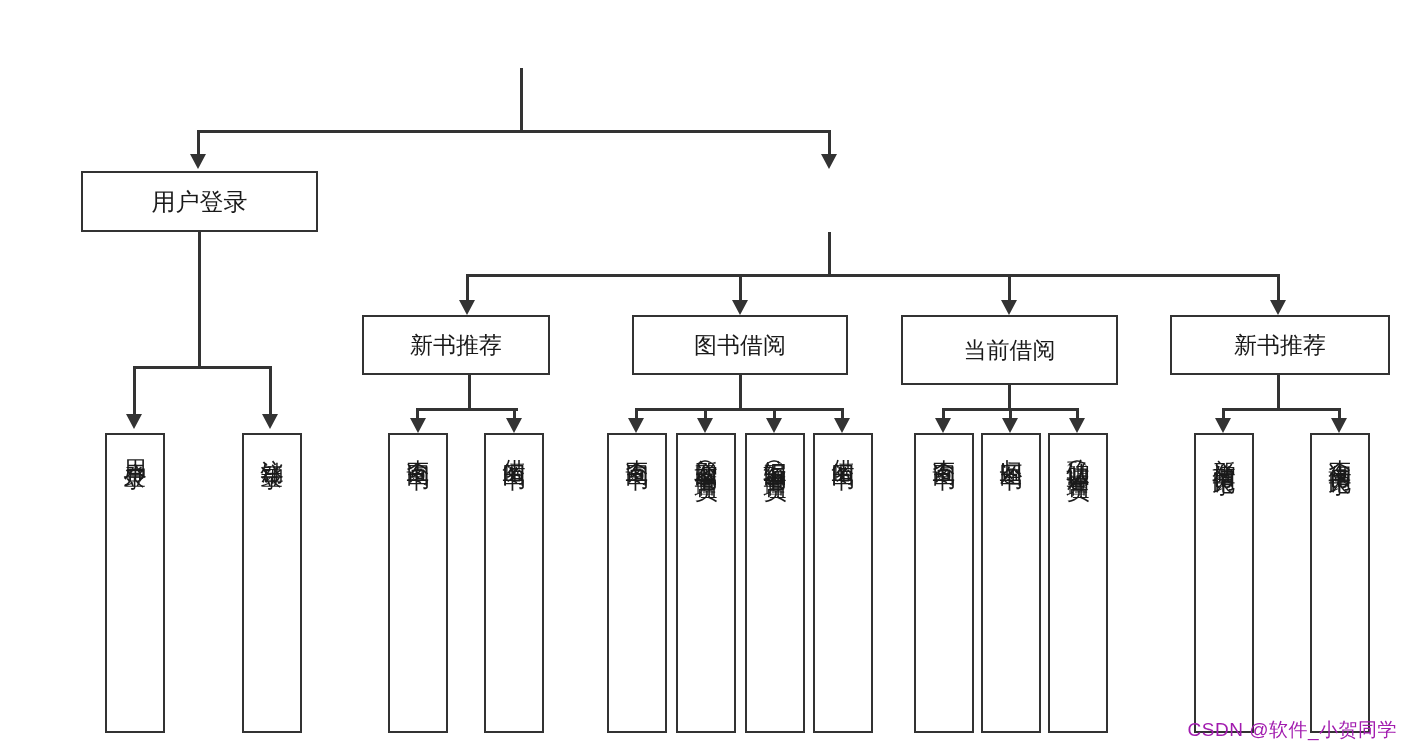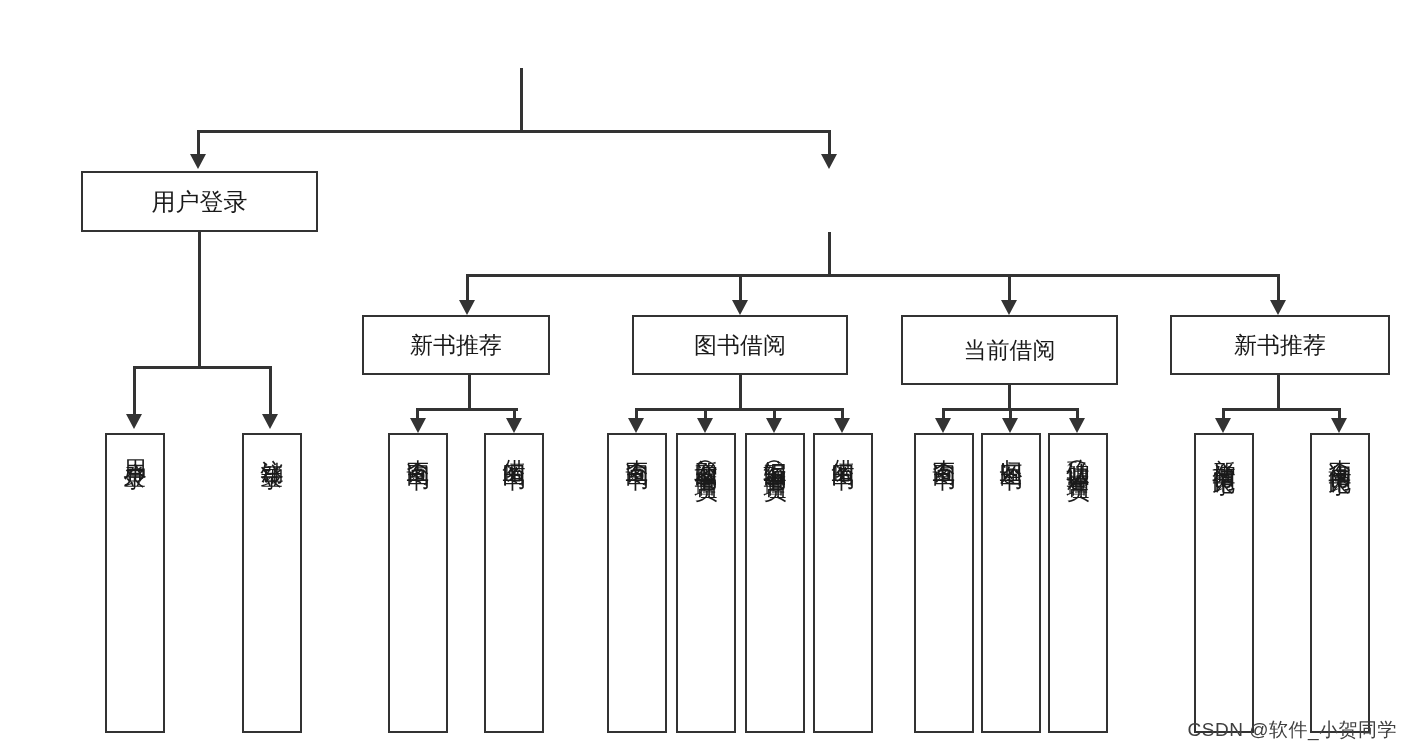--- a/index.html
+++ b/index.html
@@ -70,21 +70,21 @@
     border-right: 8px solid transparent;
     border-top: 15px solid #333333;
     z-index: 2;
   }
   
   #watermark {
     position: absolute;
     right: 8px;
     bottom: 4px;
     font-size: 19px;
-    color: #404040;
+    color: #a21caf;
     white-space: nowrap;
     z-index: 5;
     letter-spacing: 0.5px;
   }
 </style>
 </head>
 <body>
 
 <div id="canvas">
 

